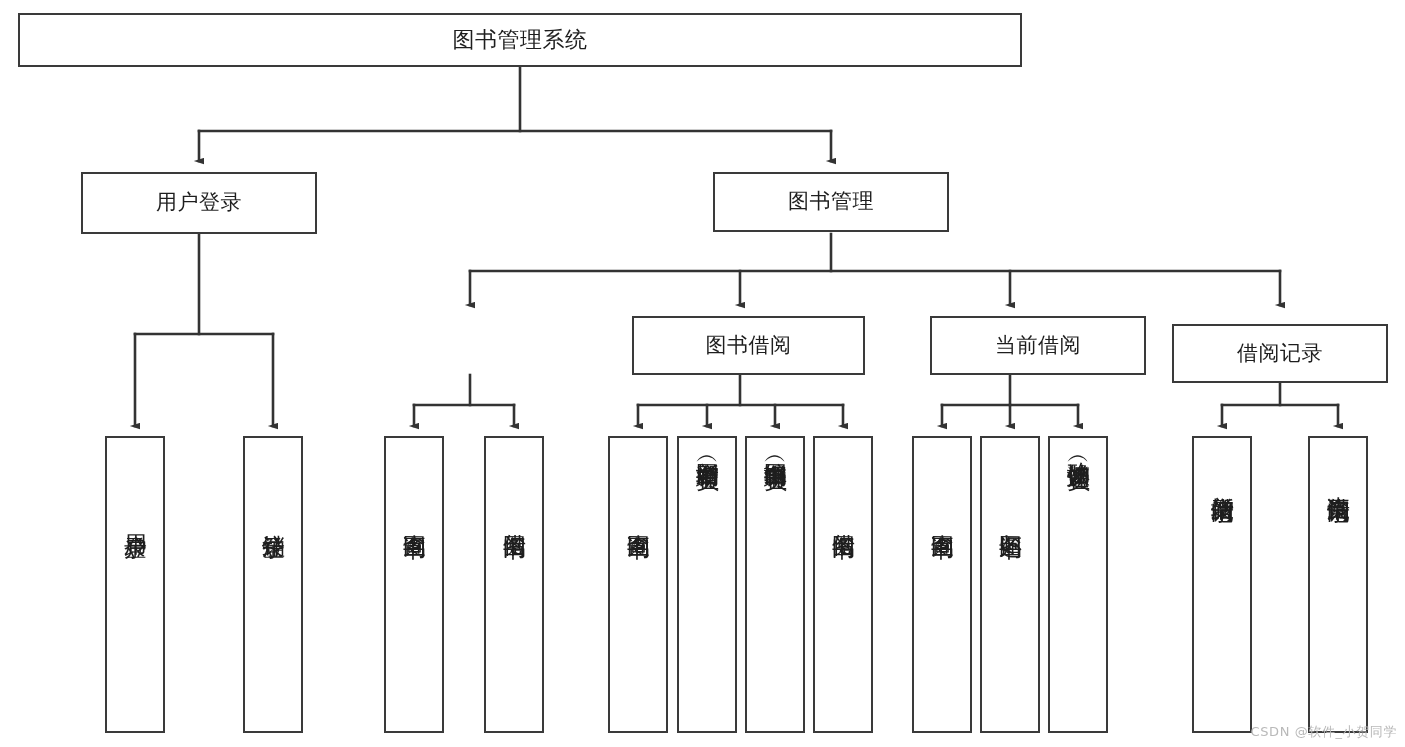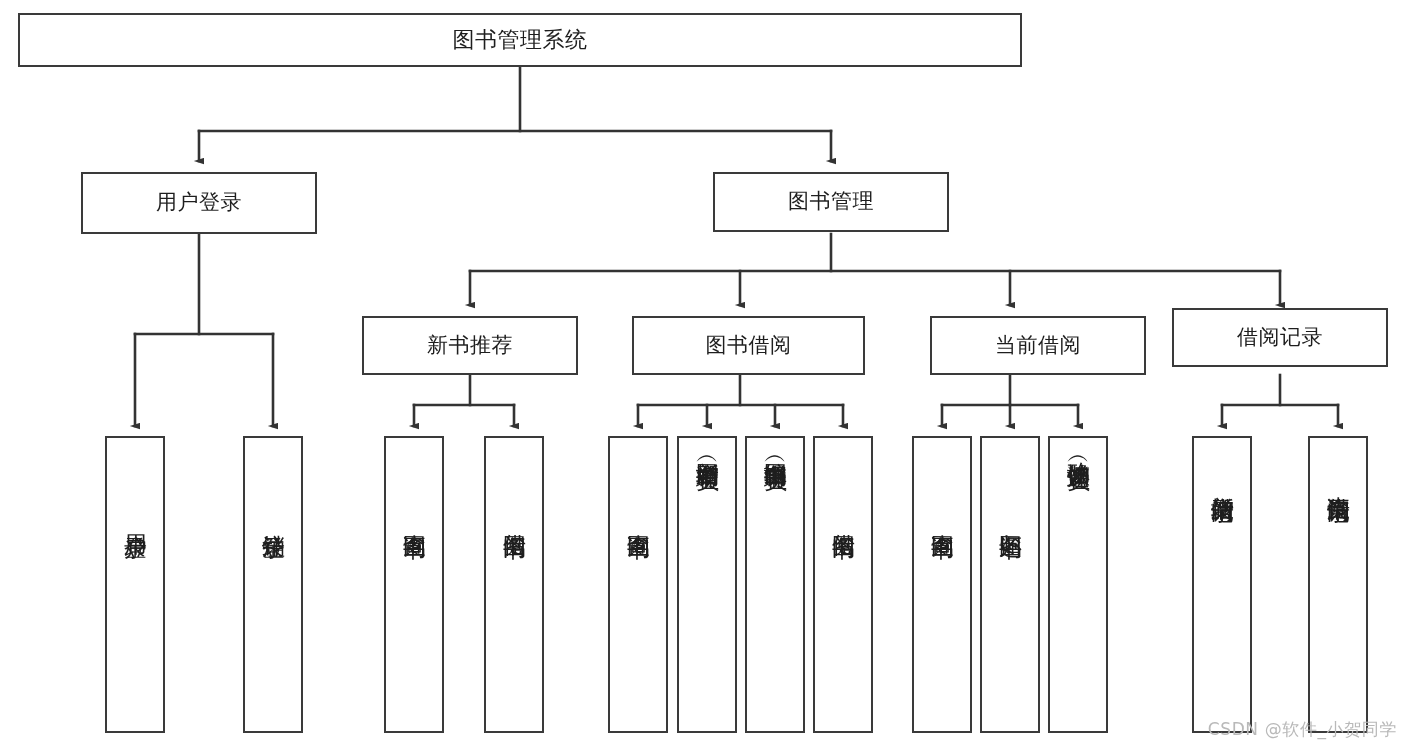--- a/index.html
+++ b/index.html
@@ -61,21 +61,21 @@
     height: auto;
     max-height: 100%;
   }
   .node.root .node-label {
     font-size: 22px;
   }
   #watermark {
     position: absolute;
     right: 8px;
     bottom: 6px;
-    font-size: 17px;
+    font-size: 13px;
     color: #b9b9b9;
     letter-spacing: 0.6px;
     z-index: 5;
     white-space: pre;
   }
 </style>
 </head>
 <body>
 
 <div id="diagram-root">
@@ -134,30 +134,27 @@
     <span class="node-label">图书管理系统</span>
   </div>
 
   <div class="node horizontal" style="left:81px; top:172px; width:236px; height:62px;">
     <span class="node-label">用户登录</span>
   </div>
   <div class="node horizontal" style="left:713px; top:172px; width:236px; height:60px;">
     <span class="node-label">图书管理</span>
   </div>
 
-  <div class="node horizontal" style="left:362px; top:316px; width:216px; height:59px;">
-    <span class="node-label">新书推荐</span>
-  </div>
   <div class="node horizontal" style="left:632px; top:316px; width:233px; height:59px;">
     <span class="node-label">图书借阅</span>
   </div>
   <div class="node horizontal" style="left:930px; top:316px; width:216px; height:59px;">
     <span class="node-label">当前借阅</span>
   </div>
-  <div class="node horizontal" style="left:1172px; top:308px; width:216px; height:59px;">
+  <div class="node horizontal" style="left:1172px; top:324px; width:216px; height:59px;">
     <span class="node-label">借阅记录</span>
   </div>
 
   <div class="node vertical" style="left:105px; top:436px; width:60px; height:297px; padding-top:78px;">
     <span class="node-label">用户登录</span>
   </div>
   <div class="node vertical" style="left:243px; top:436px; width:60px; height:297px; padding-top:78px;">
     <span class="node-label">注销登录</span>
   </div>
 

